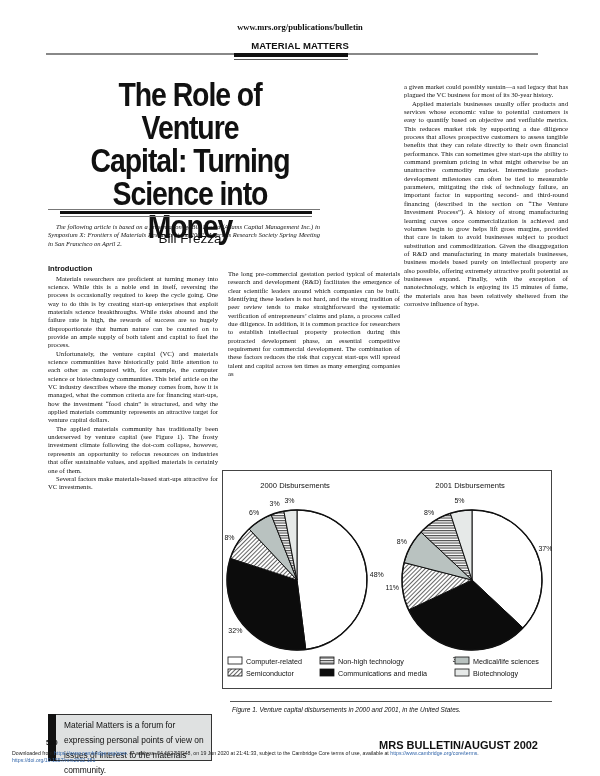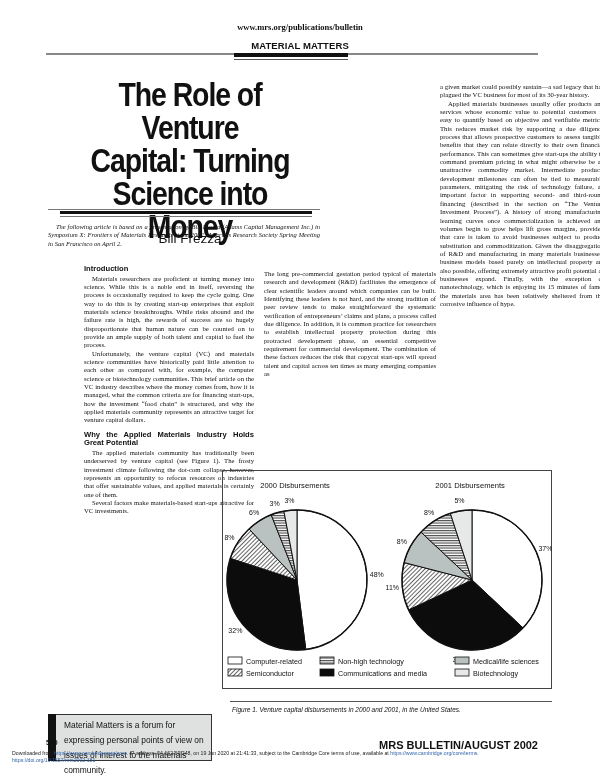--- a/index.html
+++ b/index.html
@@ -9,21 +9,21 @@
   .section { left:0; width:600px; top:40px; text-align:center; font-family:"Liberation Sans", sans-serif; font-weight:bold; font-size:9.5px; letter-spacing:0.1px; }
   .hr-top { left:46px; width:492px; top:53px; height:2px; background:#888; }
   .hr-top-bar { left:234px; width:114px; top:53px; height:4px; background:#111; }
   .hr-top-bar2 { left:234px; width:114px; top:59px; height:1px; background:#555; }
   .title { left:60px; width:260px; top:78px; text-align:center; font-family:"Liberation Sans", sans-serif; font-weight:bold; font-size:33px; line-height:33px; letter-spacing:-1.2px; transform:scaleX(0.86); transform-origin:center top; }
   .author { left:60px; width:260px; top:183px; text-align:center; font-family:"Liberation Sans", sans-serif; font-size:13.5px;margin-top:48px; }
   .hr-auth1 { left:48px; width:272px; top:209px; height:1px; background:#777; }
   .hr-auth2 { left:60px; width:252px; top:211px; height:3px; background:#111; }
   .hr-auth3 { left:60px; width:252px; top:216px; height:1px; background:#777; }
   .intro-italic { left:48px; width:272px; top:223px; font-style:italic; font-size:6.5px; line-height:8.3px; text-align:justify; text-indent:8px; }
-  .col { font-size:6.7px; line-height:8.35px; text-align:justify;margin-left:36px; }
+  .col { font-size:6.7px; line-height:8.35px; text-align:justify; }
   .col p { margin:0; text-indent:8px; }
   .col p.noind { text-indent:0; }
   .col h3 { margin:2px 0 1px 0; font-family:"Liberation Sans", sans-serif; font-weight:bold; font-size:7.6px; line-height:8.6px; }
   .col1 { left:48px; width:170px; top:263px; }
   .col2 { left:228px; width:172px; top:270px; }
   .col3 { left:404px; width:164px; top:83px; }
   .callout { left:48px; top:714px; width:164px; height:47px; background:#dfe1e1; border:1px solid #333; box-sizing:border-box; }
   .callout-bar { left:48px; top:714px; width:8px; height:47px; background:#111; }
   .callout-text { left:64px; top:718px; width:146px; font-family:"Liberation Sans", sans-serif; font-size:8.4px; line-height:15px; }
   .chart-frame { left:222px; top:470px; width:330px; height:219px; border:1px solid #444; box-sizing:border-box; }
@@ -53,21 +53,20 @@
 <div class="abs hr-auth1"></div>
 <div class="abs hr-auth2"></div>
 <div class="abs hr-auth3"></div>
 
 <div class="abs intro-italic">The following article is based on a presentation by Bill Frezza (Adams Capital Management Inc.) in Symposium X: Frontiers of Materials Research at the 2002 Materials Research Society Spring Meeting in San Francisco on April 2.</div>
 
 <div class="abs col col1">
   <h3>Introduction</h3>
   <p>Materials researchers are proficient at turning money into science. While this is a noble end in itself, reversing the process is occasionally required to keep the cycle going. One way to do this is by creating start-up enterprises that exploit materials science breakthroughs. While risks abound and the failure rate is high, the rewards of success are so hugely disproportionate that human nature can be counted on to provide an ample supply of both talent and capital to fuel the process.</p>
   <p>Unfortunately, the venture capital (VC) and materials science communities have historically paid little attention to each other as compared with, for example, the computer science or biotechnology communities. This brief article on the VC industry describes where the money comes from, how it is managed, what the common criteria are for financing start-ups, how the investment “food chain” is structured, and why the applied materials community represents an attractive target for venture capital dollars.</p>
-  <h3 style="margin-top:6px;">Why the Applied Materials Industry Holds Great Potential</h3>
   <p>The applied materials community has traditionally been underserved by venture capital (see Figure 1). The frosty investment climate following the dot-com collapse, however, represents an opportunity to refocus resources on industries that offer sustainable values, and applied materials is certainly one of them.</p>
   <p>Several factors make materials-based start-ups attractive for VC investments.</p>
 </div>
 
 <div class="abs col col2">
   <p class="noind">The long pre-commercial gestation period typical of materials research and development (R&amp;D) facilitates the emergence of clear scientific leaders around which companies can be built. Identifying these leaders is not hard, and the strong tradition of peer review tends to make straightforward the systematic verification of entrepreneurs’ claims and plans, a process called due diligence. In addition, it is common practice for researchers to establish intellectual property protection during this protracted development phase, an essential competitive requirement for commercial development. The combination of these factors reduces the risk that copycat start-ups will spread talent and capital across ten times as many emerging companies as</p>
 </div>
 
 <div class="abs col col3">
   <p class="noind">a given market could possibly sustain—a sad legacy that has plagued the VC business for most of its 30-year history.</p>

